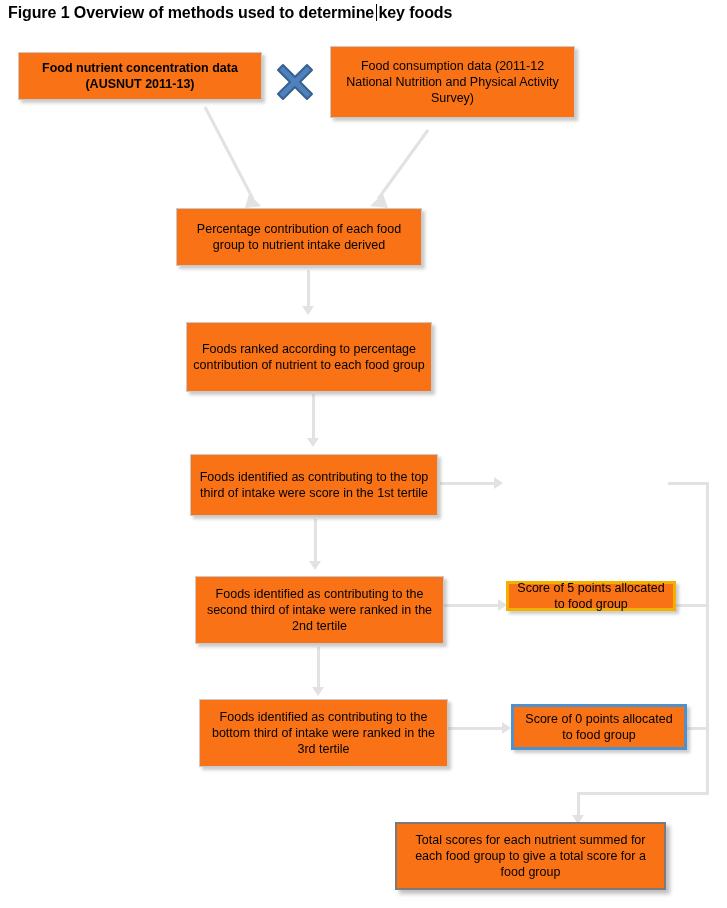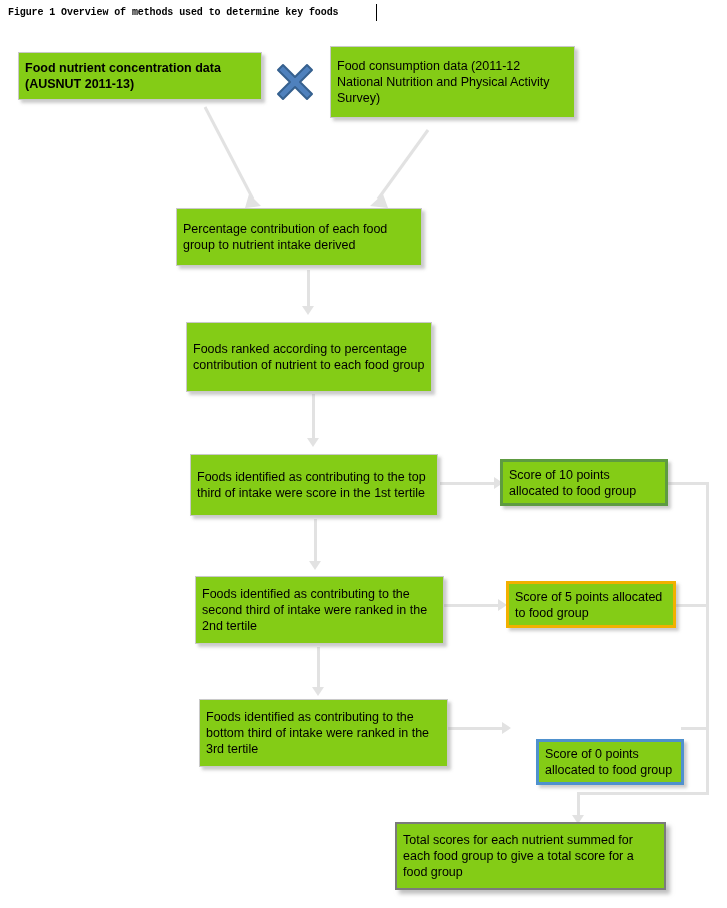--- a/index.html
+++ b/index.html
@@ -22,47 +22,46 @@
     top: 0;
     width: 727px;
     height: 908px;
   }
 
   
   .fig-title {
     position: absolute;
     left: 8px;
     top: 5px;
-    font-size: 10px;
+    font-size: 16px;
     font-weight: bold;
     letter-spacing: -0.1px;
     white-space: nowrap;
     line-height: 16px;
-    font-family: Liberation Mono, monospace;
   }
   .caret {
     position: absolute;
     left: 376px;
     top: 4px;
     width: 1px;
     height: 17px;
     background: #000;
   }
 
   
   .box {
     position: absolute;
     box-sizing: border-box;
-    background: #84cc16;
+    background: #f97316;
     border: 1px solid #c9c9c9;
     box-shadow: 3px 3px 3px rgba(140,140,140,0.45);
     display: flex;
     align-items: center;
     justify-content: center;
-    text-align: left;
+    text-align: center;
     font-size: 12.5px;
     line-height: 16px;
     padding: 2px 6px;
   }
   .box .txt { display: block; width: 100%; }
 
   .box.bold { font-weight: bold; }
 
   
   .box.green  { border: 3px solid #5e9b41; }
@@ -182,29 +181,26 @@
   </div>
 
   <div class="box" style="left:195px; top:576px; width:249px; height:68px;">
     <span class="txt">Foods identified as contributing to the second third of intake were ranked in the 2nd tertile</span>
   </div>
 
   <div class="box" style="left:199px; top:699px; width:249px; height:68px;">
     <span class="txt">Foods identified as contributing to the bottom third of intake were ranked in the 3rd tertile</span>
   </div>
 
-  <div class="box green" style="left:500px; top:459px; width:168px; height:47px;">
-    <span class="txt">Score of 10 points allocated to food group</span>
-  </div>
-
-  <div class="box yellow" style="left:506px; top:581px; width:170px; height:47px;">
+
+  <div class="box yellow" style="left:506px; top:581px; width:170px; height:30px;">
     <span class="txt">Score of 5 points allocated to food group</span>
   </div>
 
-  <div class="box blue" style="left:511px; top:739px; width:148px; height:46px;margin-left:25px;">
+  <div class="box blue" style="left:511px; top:704px; width:176px; height:46px;">
     <span class="txt">Score of 0 points allocated to food group</span>
   </div>
 
   <div class="box dark" style="left:387px; top:822px; width:271px; height:68px;">
     <span class="txt">Total scores for each nutrient summed for each food group to give a total score for a food group</span>
   </div>
 
 </div>
 
 </body></html>

